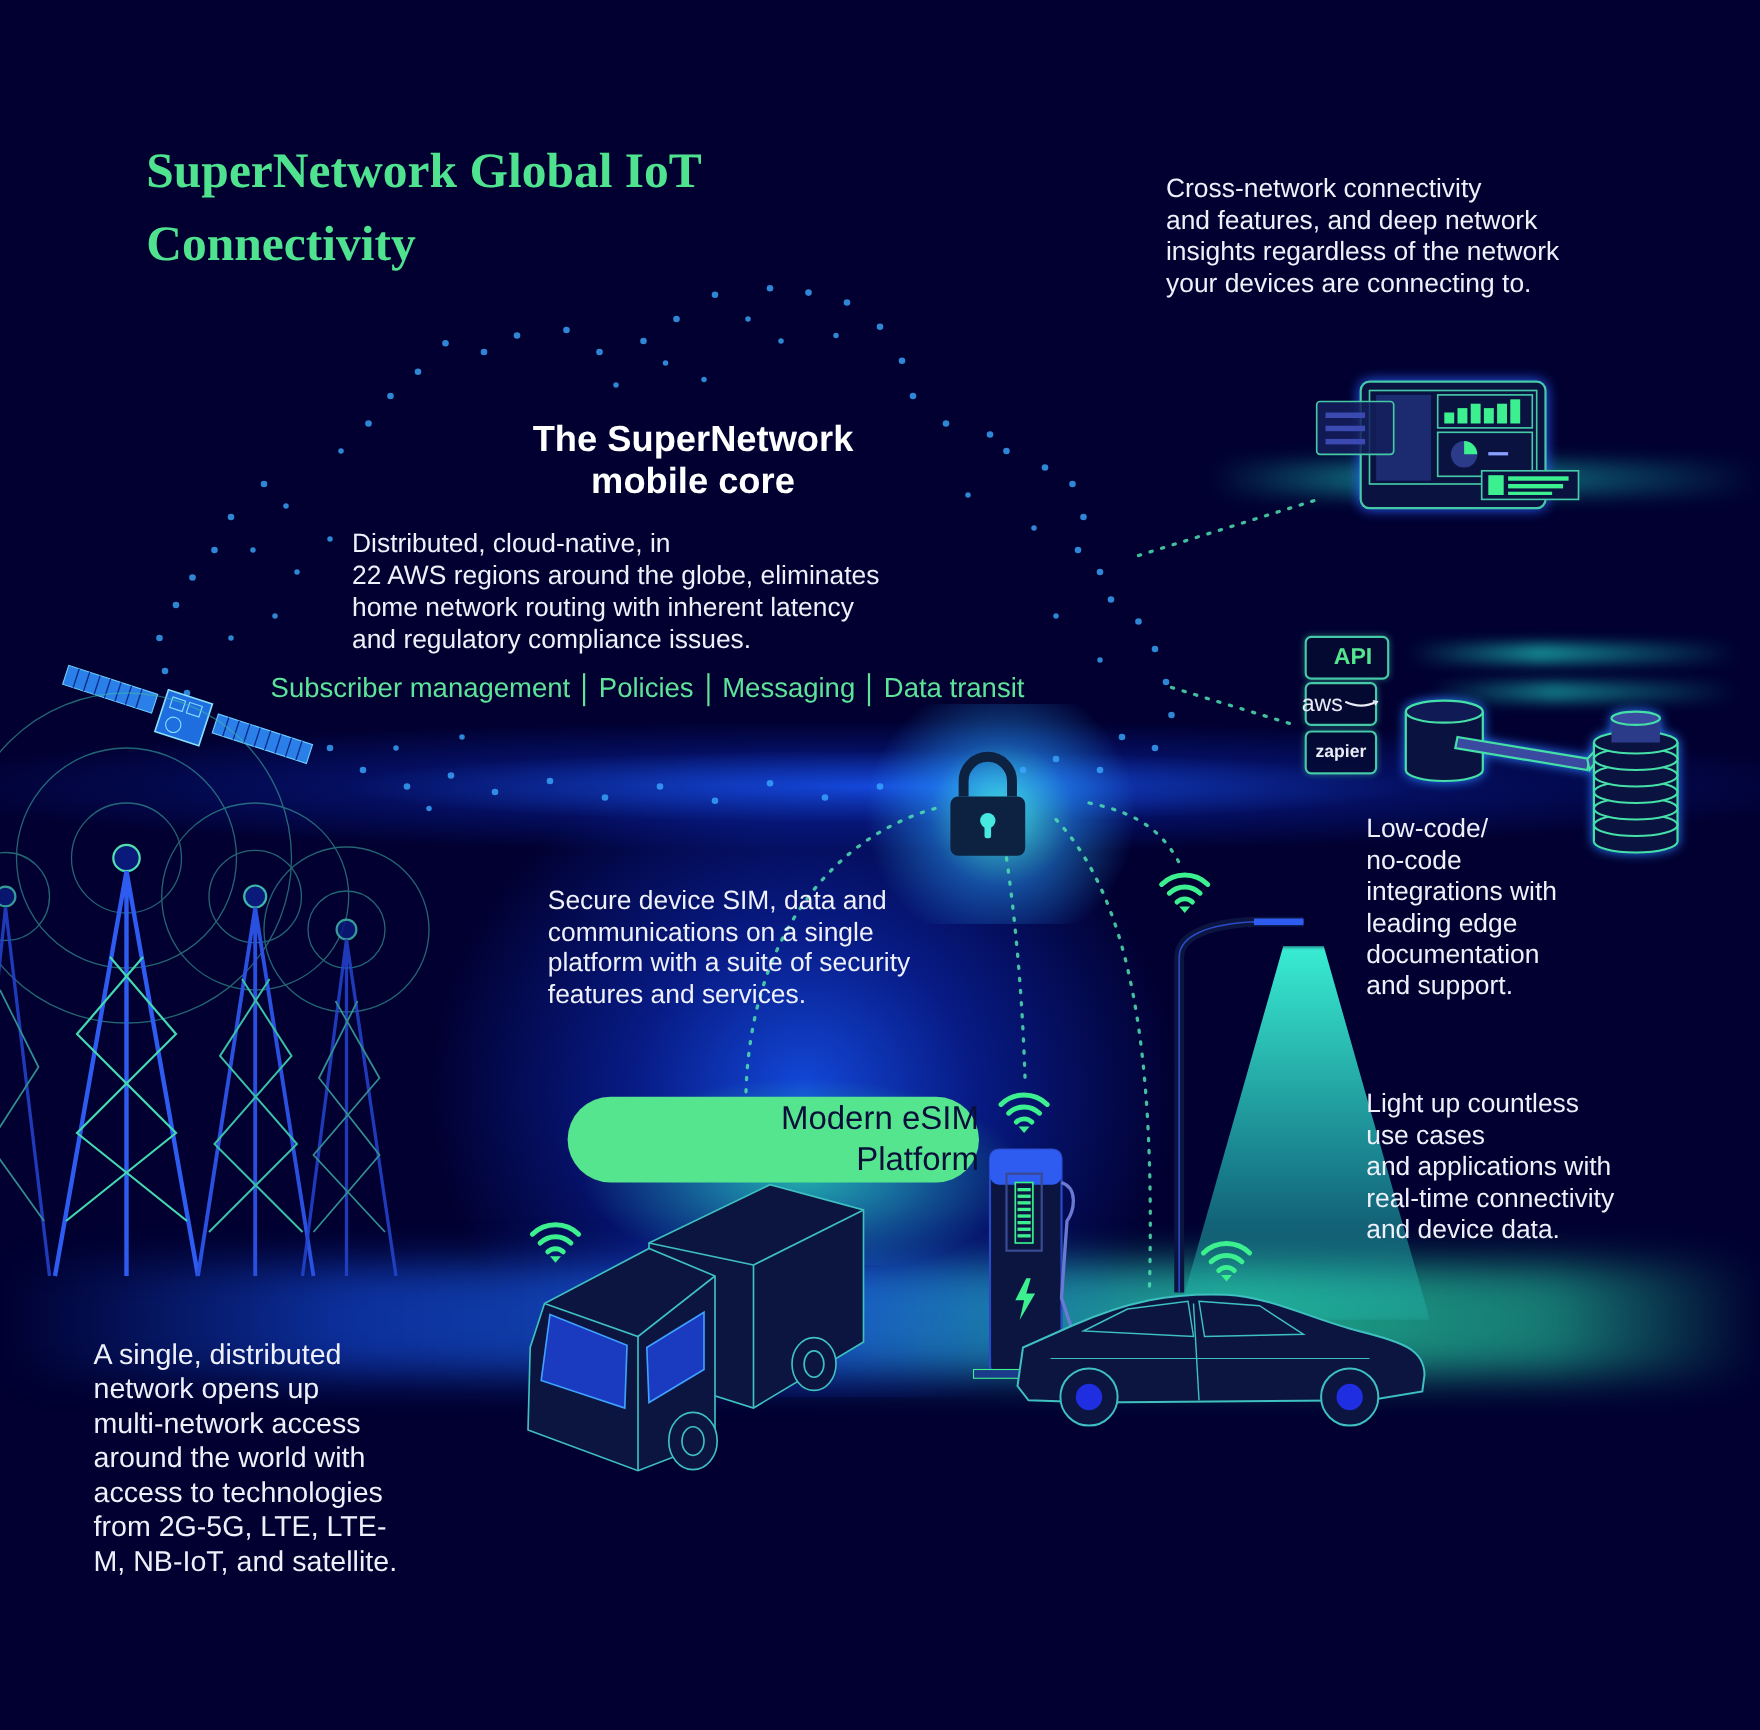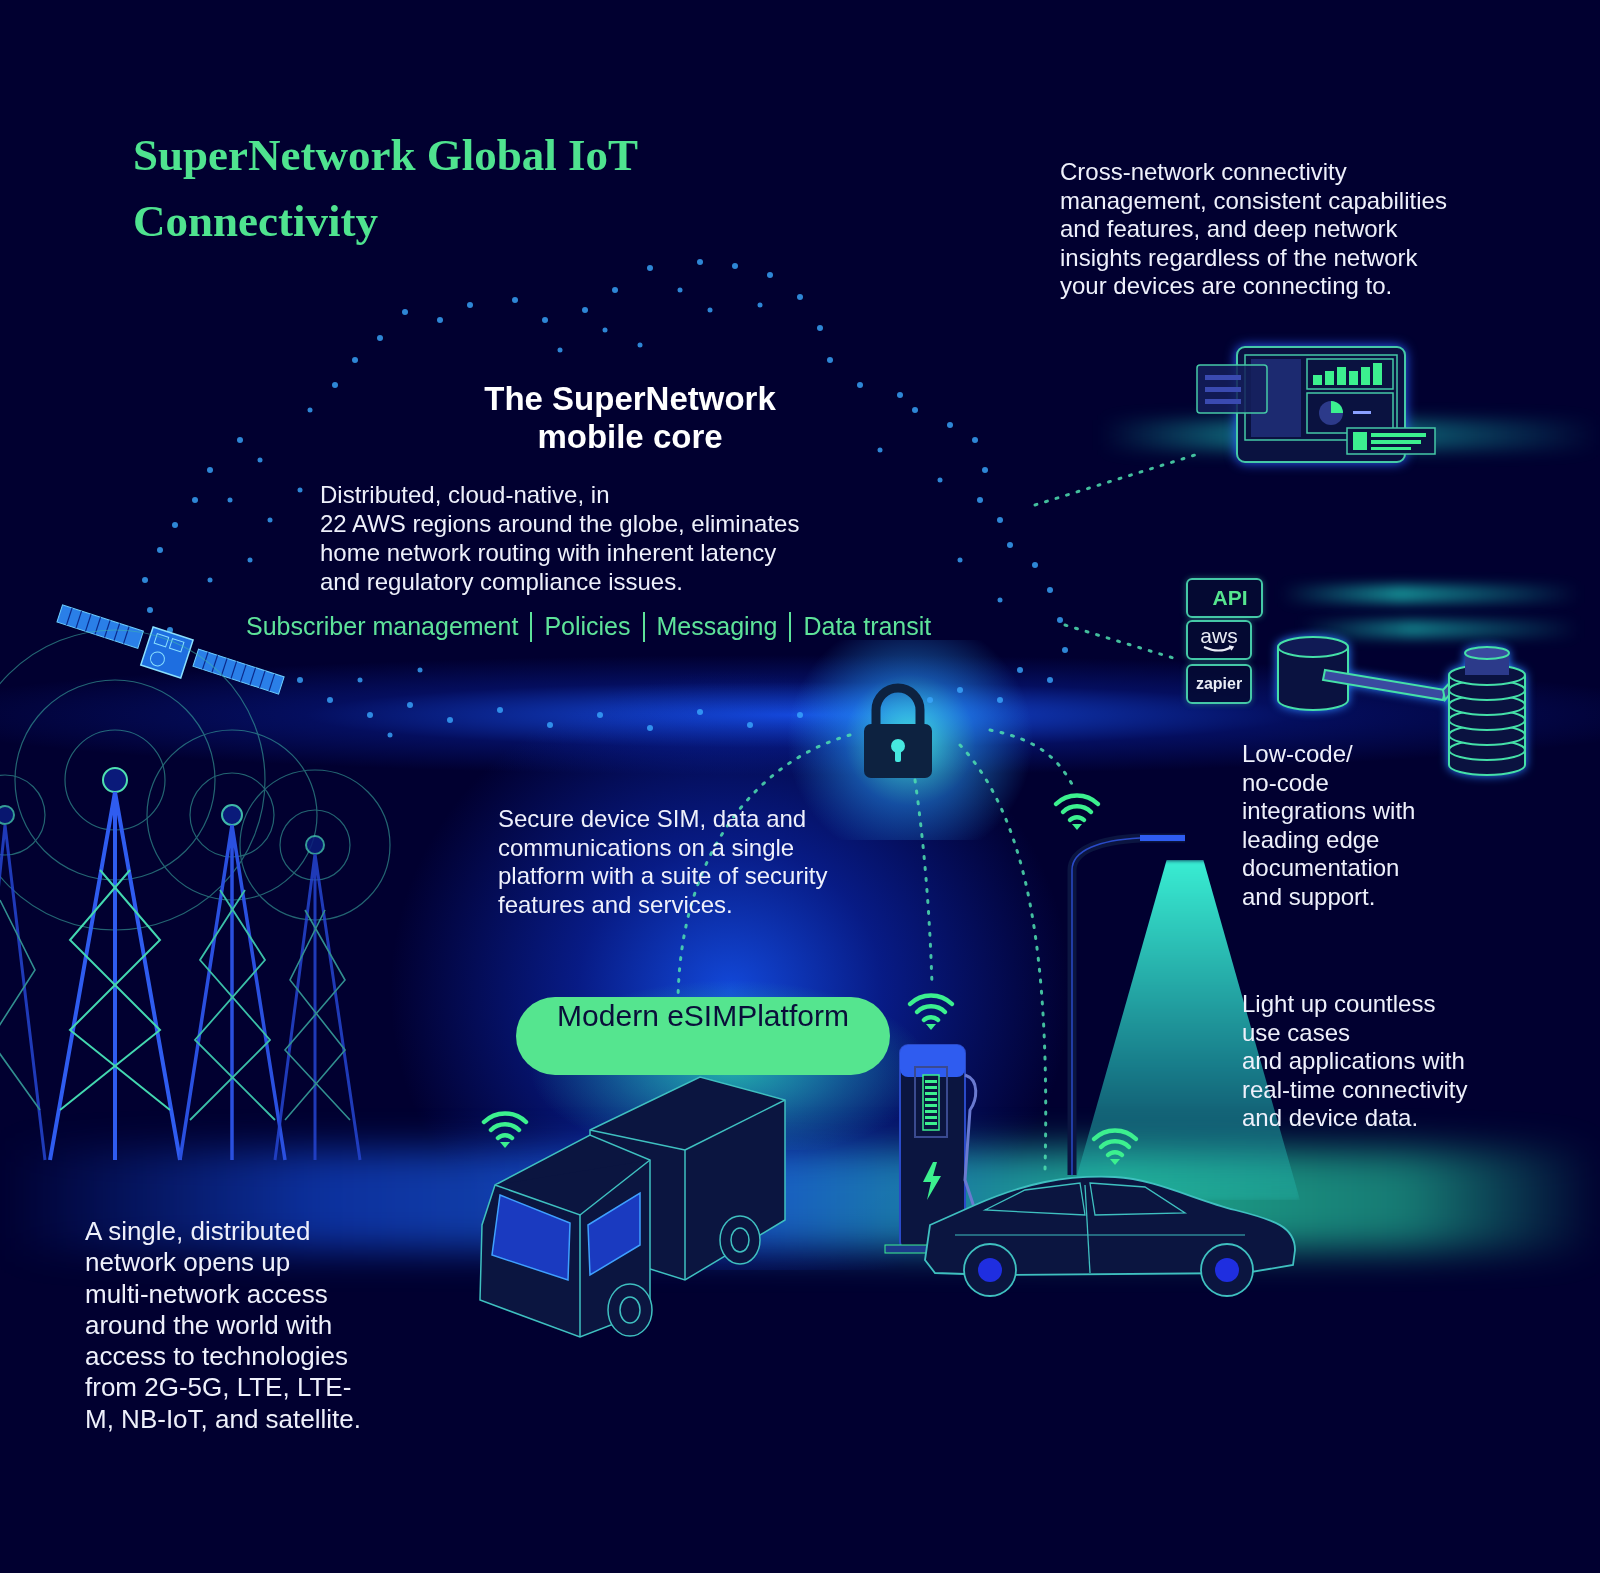--- a/index.html
+++ b/index.html
@@ -67,32 +67,32 @@
   .desc-top-right { left:1060px; top:158px; width:480px; }
   .desc-secure { left:498px; top:805px; width:420px; }
   .desc-lowcode { left:1242px; top:740px; width:300px; }
   .desc-lightup { left:1242px; top:990px; width:340px; }
   .desc-network { left:85px; top:1216px; width:320px; font-size:26px; line-height:31.3px; }
 
   .esim-pill {
     left:516px; top:997px; width:374px; height:78px;
     background:#55e58f; border-radius:40px;
     color:#0a0f3a; text-align:right; font-size:30px; line-height:38px;
-    display:flex; flex-direction:row; justify-content:center;
+    display:flex; flex-direction:column; justify-content:center;
   }
 
   
   .badge {
     width:62px; height:36px; border:2px solid #45c9a7; border-radius:6px;
     background:rgba(5,10,50,0.85);
     display:flex; align-items:center; justify-content:center;
     box-shadow:0 0 6px rgba(70,200,170,0.4);
   }
   .badge-api { left:1186px; top:578px; color:#55e58f; font-weight:bold; font-size:21px;padding-left:11px; }
-  .badge-aws { left:1186px; top:620px; color:#e9ecf5; font-size:21px; flex-direction:column; line-height:18px;justify-content:center; }
+  .badge-aws { left:1186px; top:620px; color:#e9ecf5; font-size:21px; flex-direction:row; line-height:18px;justify-content:center; }
   .badge-zapier { left:1186px; top:664px; color:#e9ecf5; font-size:16px; font-weight:bold; }
 
   svg { overflow:visible; }
 </style>
 </head>
 <body>
 
 <div class="abs glow-band-top"></div>
 <div class="abs glow-center"></div>
 <div class="abs glow-right-1"></div>
@@ -212,21 +212,20 @@
   <span class="sep"></span>
   <span>Policies</span>
   <span class="sep"></span>
   <span>Messaging</span>
   <span class="sep"></span>
   <span>Data transit</span>
 </div>
 
 <div class="abs desc desc-top-right">
   <div>Cross-network connectivity</div>
-  <div>management, consistent capabilities</div>
   <div>and features, and deep network</div>
   <div>insights regardless of the network</div>
   <div>your devices are connecting to.</div>
 </div>
 <div class="abs desc desc-secure">
   <div>Secure device SIM, data and</div>
   <div>communications on a single</div>
   <div>platform with a suite of security</div>
   <div>features and services.</div>
 </div>

